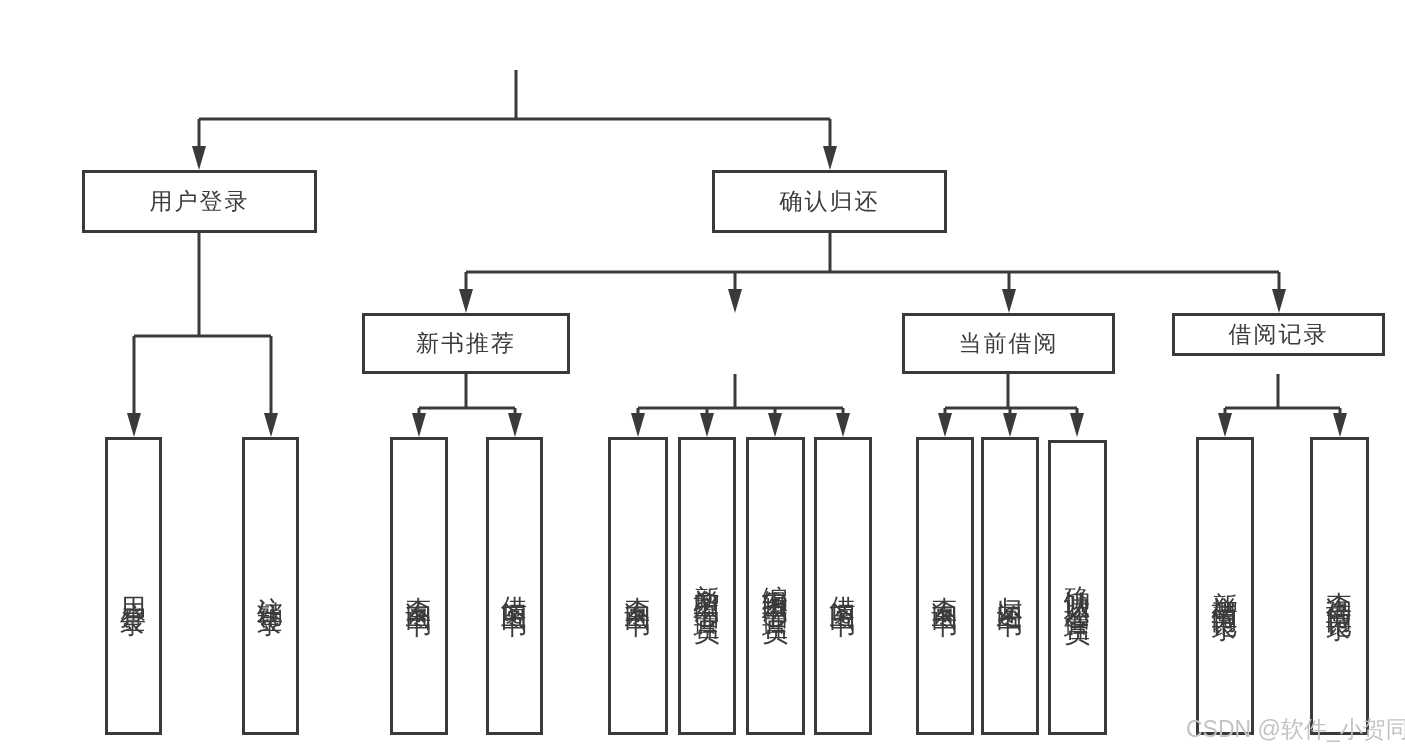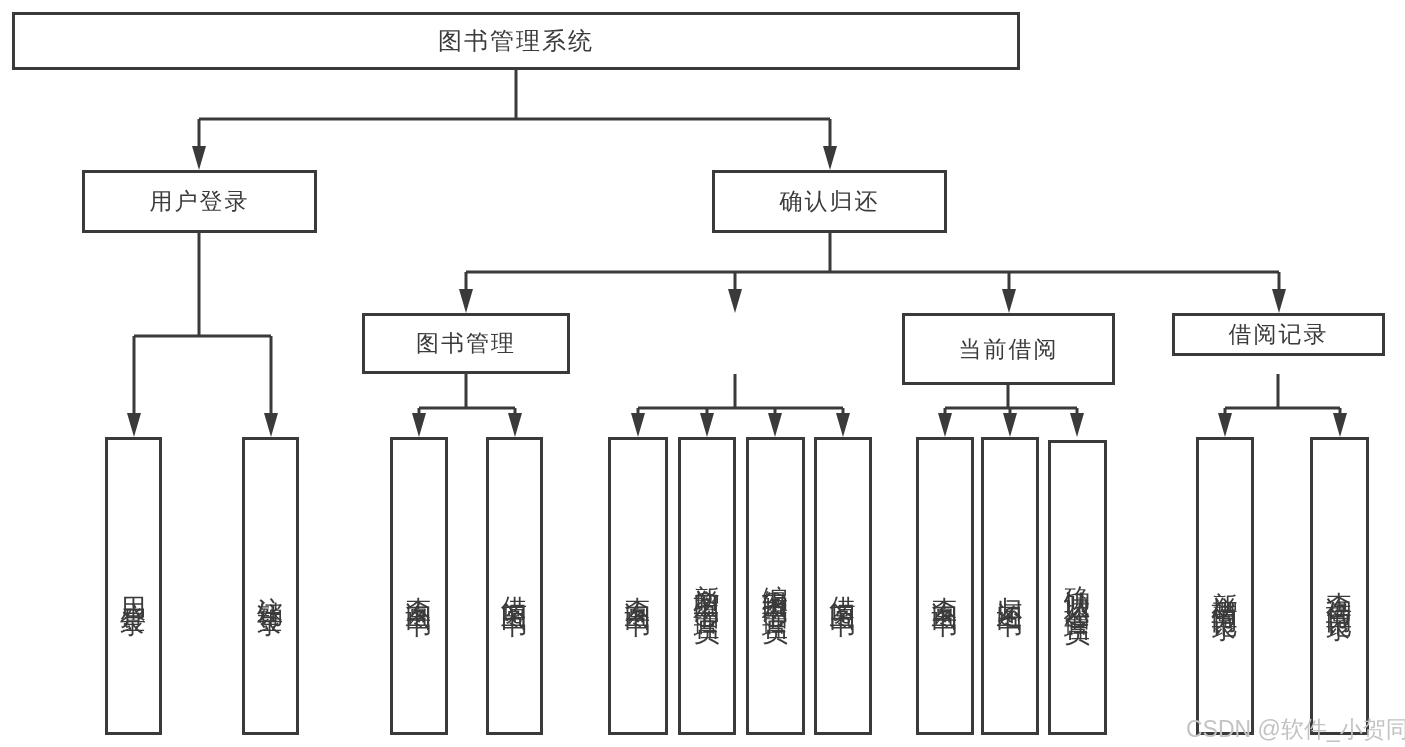--- a/index.html
+++ b/index.html
@@ -97,27 +97,26 @@
       <polygon points="768,413 782,413 775,437"></polygon>
       <polygon points="836,413 850,413 843,437"></polygon>
       <polygon points="938,413 952,413 945,437"></polygon>
       <polygon points="1003,413 1017,413 1010,437"></polygon>
       <polygon points="1070,413 1084,413 1077,437"></polygon>
       <polygon points="1218,413 1232,413 1225,437"></polygon>
       <polygon points="1333,413 1347,413 1340,437"></polygon>
     </g>
   </svg>
 
-  <div class="node hnode root-node" style="left:12px; top:12px; width:1008px; height:58px;">图书管理系统</div>
 
   <div class="node hnode" style="left:82px; top:170px; width:235px; height:63px;">用户登录</div>
   <div class="node hnode" style="left:712px; top:170px; width:235px; height:63px;">确认归还</div>
 
-  <div class="node hnode" style="left:362px; top:313px; width:208px; height:61px;">图书管理</div>
-  <div class="node hnode" style="left:902px; top:313px; width:213px; height:72px;">当前借阅</div>
+  <div class="node hnode" style="left:362px; top:313px; width:208px; height:61px;">新书推荐</div>
+  <div class="node hnode" style="left:902px; top:313px; width:213px; height:61px;">当前借阅</div>
   <div class="node hnode" style="left:1172px; top:313px; width:213px; height:43px;">借阅记录</div>
 
   <div class="node vnode" style="left:105px; top:437px; width:57px; height:298px;">
     <span>用户登录</span>
   </div>
   <div class="node vnode" style="left:242px; top:437px; width:57px; height:298px;">
     <span>注销登录</span>
   </div>
 
   <div class="node vnode" style="left:390px; top:437px; width:58px; height:298px;">

